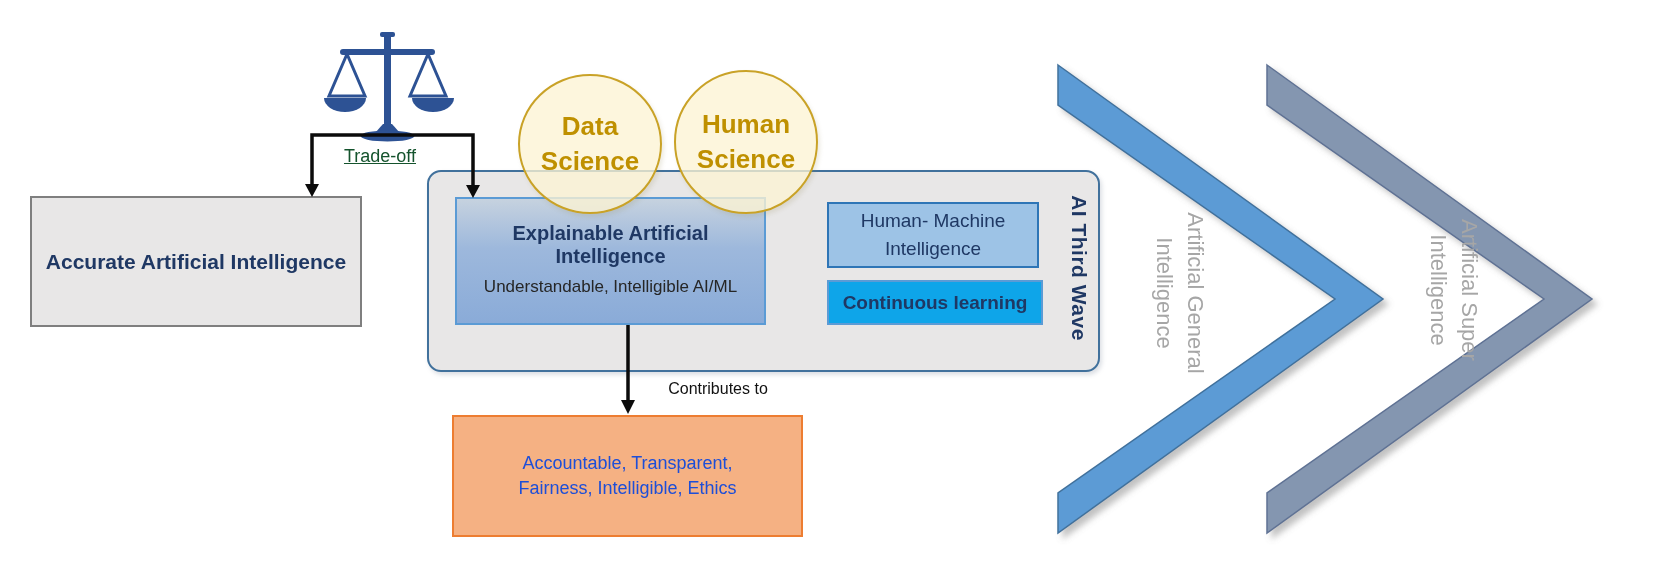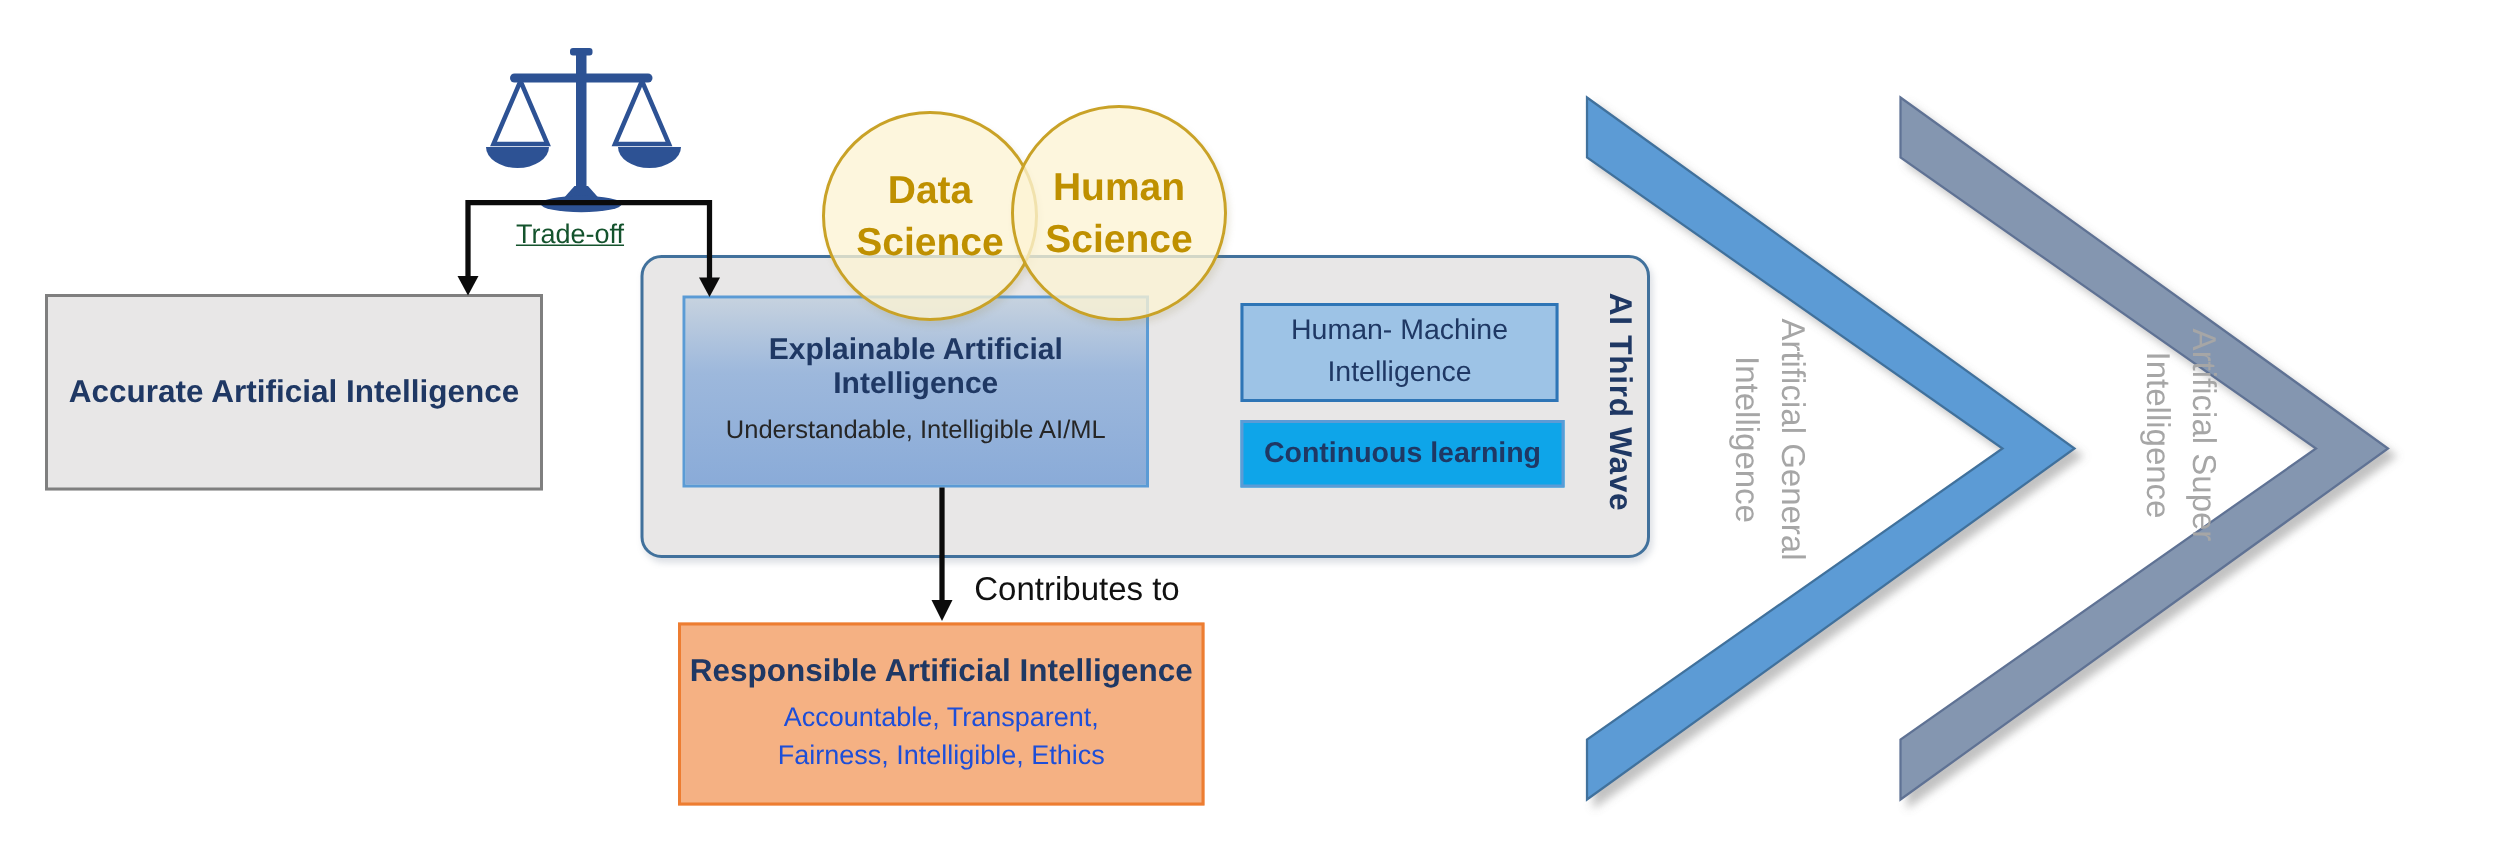--- a/index.html
+++ b/index.html
@@ -30,35 +30,35 @@
   .hm-box .t{font-size:19px;font-weight:normal;line-height:1.45;}
 
   .cont-box{left:827px;top:280px;width:216px;height:45px;
     background:#0ea5e9;border:2px solid #5B9BD5;}
   .cont-box .t{font-size:19px;font-weight:bold;}
 
   
   .sci-circle{border-radius:50%;background:rgba(252,243,211,0.78);
     border:2.5px solid #C9A227;z-index:3;
     box-shadow:2px 3px 4px rgba(150,140,90,.18);}
-  .circle-data{left:548px;top:74px;width:144px;height:140px;}
+  .circle-data{left:518px;top:74px;width:144px;height:140px;}
   .circle-human{left:674px;top:70px;width:144px;height:144px;}
   .sci-circle .t{font-size:26px;color:#BF9000;font-weight:600;line-height:1.35;}
 
   
   .responsible-box{left:452px;top:415px;width:351px;height:122px;
     background:#F5B183;border:2px solid #ED7D31;}
   .responsible-box .t{font-size:21px;font-weight:bold;margin-bottom:6px;}
   .responsible-box .b{font-size:18px;color:#1d4ed8;line-height:1.4;}
 
   
   .tradeoff-label{left:300px;top:146px;width:160px;text-align:center;
     font-size:18px;color:#14532d;text-decoration:underline;}
   .contributes-label{left:643px;top:380px;width:150px;text-align:center;
-    font-size:22px;color:#111;}
+    font-size:16px;color:#111;}
 
   
   .rot{transform:rotate(90deg);transform-origin:center center;z-index:5;}
   .wave-label{left:992px;top:254px;width:170px;height:28px;text-align:center;
     font-size:21px;font-weight:bold;letter-spacing:.5px;}
   .chev-label{width:200px;height:64px;text-align:center;color:#A6A6A6;
     font-size:22px;line-height:31px;}
   .chev-label-1{left:1079px;top:261px;}
   .chev-label-2{left:1353px;top:258px;}
 
@@ -92,21 +92,20 @@
 <div class="abs center sci-circle circle-data">
   <div class="t">Data</div>
   <div class="t">Science</div>
 </div>
 <div class="abs center sci-circle circle-human">
   <div class="t">Human</div>
   <div class="t">Science</div>
 </div>
 
 <div class="abs center responsible-box">
-  <div class="t navy">Responsible Artificial Intelligence</div>
   <div class="b">Accountable, Transparent,</div>
   <div class="b">Fairness, Intelligible, Ethics</div>
 </div>
 
 <div class="abs tradeoff-label">Trade-off</div>
 <div class="abs contributes-label">Contributes to</div>
 
 <div class="abs rot chev-label chev-label-1">
   <div>Artificial General</div>
   <div>Intelligence</div>

